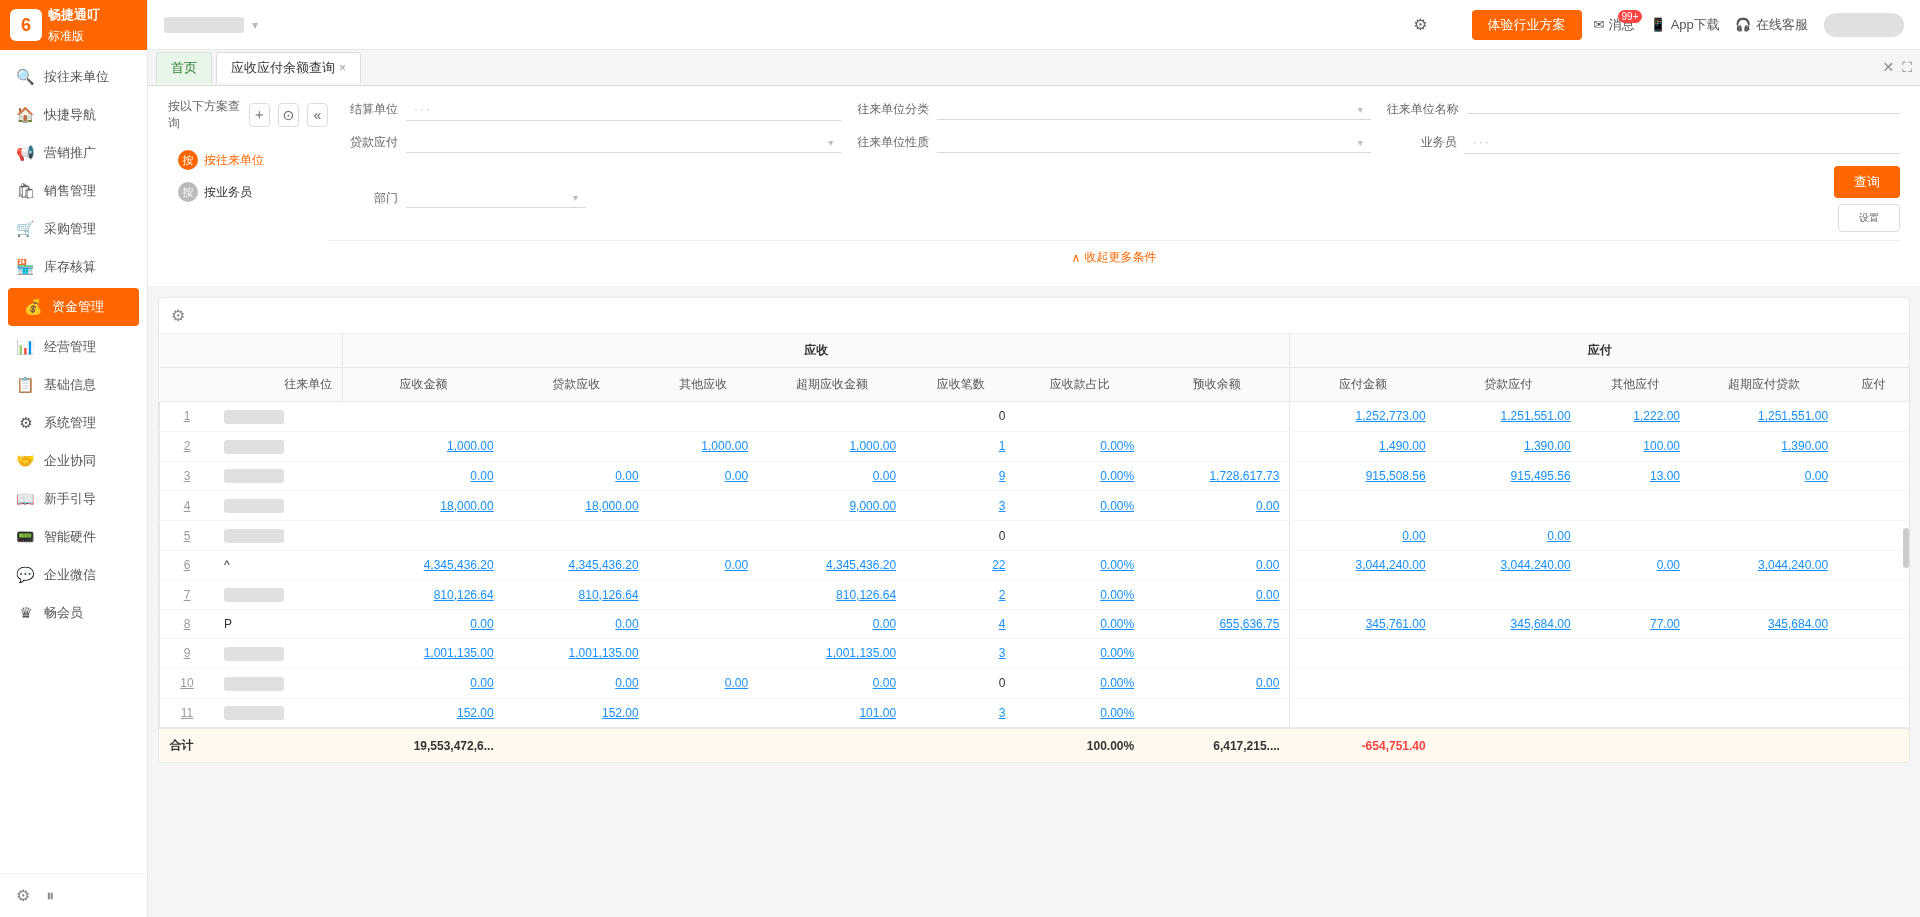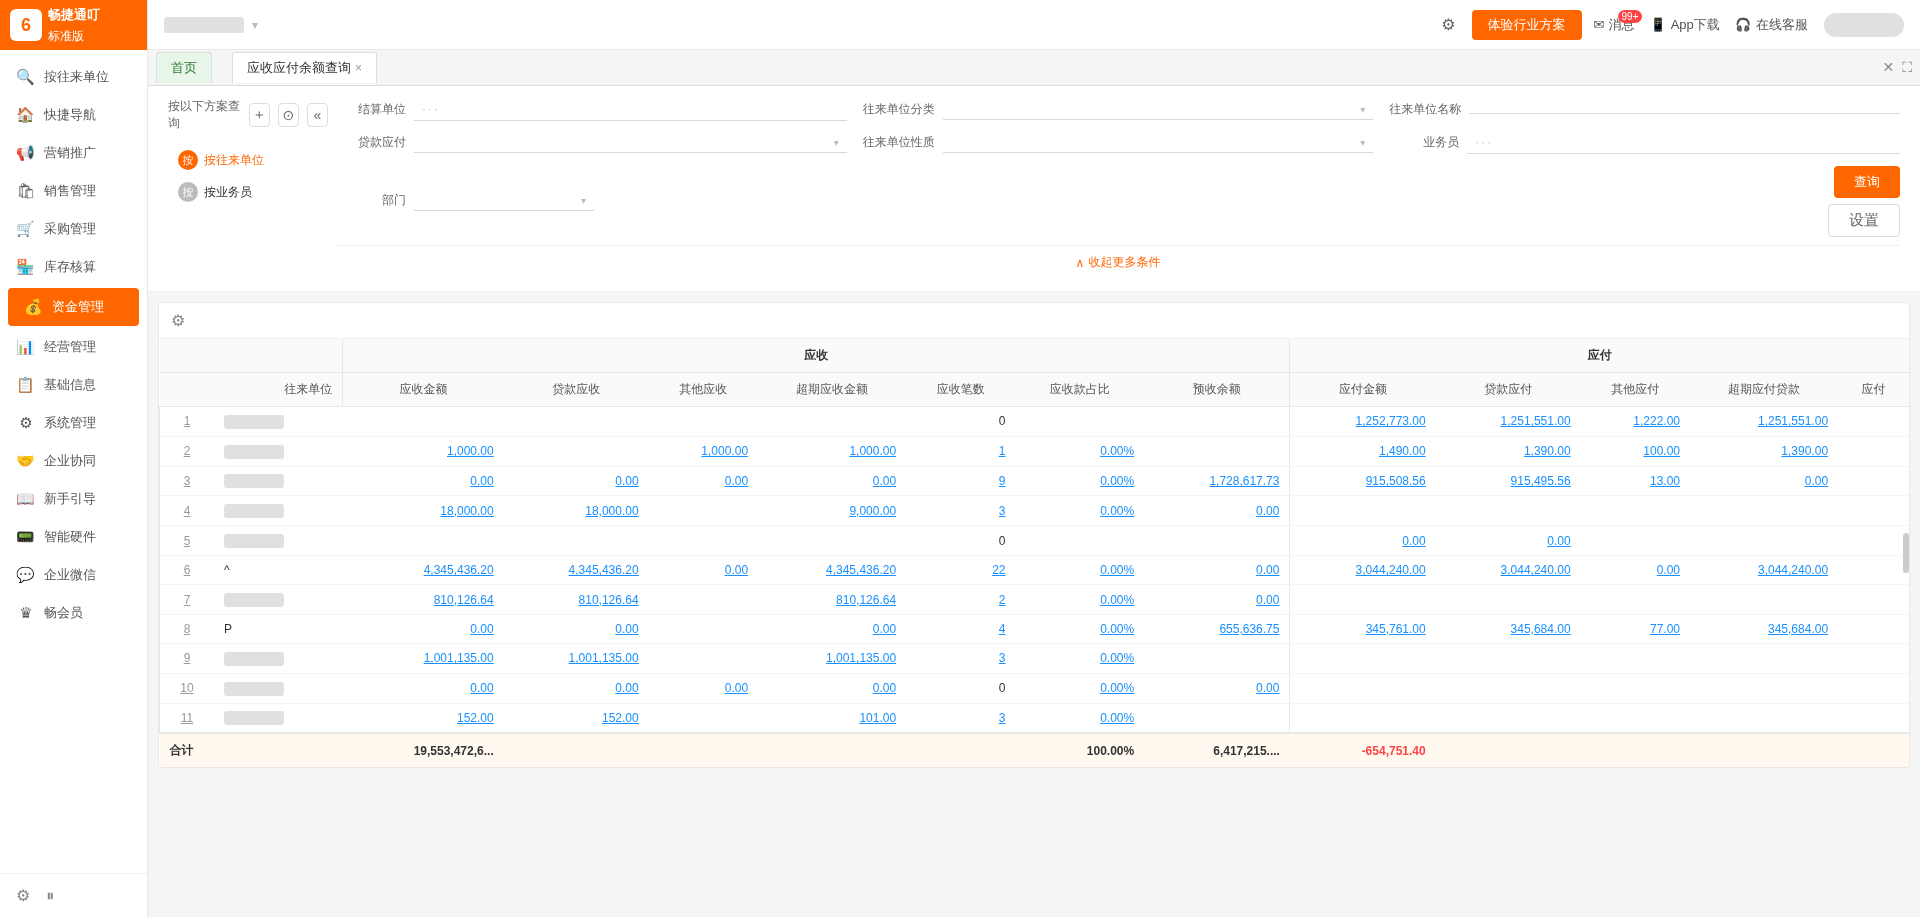--- a/index.html
+++ b/index.html
@@ -49,21 +49,21 @@
       flex: 1; display: flex; align-items: center; gap: 8px; color: #999; font-size: 12px;
     }
     .topbar-breadcrumb .blur-text {
       background: #e0e0e0; border-radius: 3px; color: transparent; font-size: 12px;
       min-width: 80px; height: 16px; display: inline-block;
     }
     .topbar-actions { display: flex; align-items: center; gap: 16px; }
     .topbar-gear { font-size: 16px; color: #666; cursor: pointer; }
     .topbar-btn {
       background: #ff6600; color: #fff; border: none; border-radius: 4px;
-      padding: 6px 16px; font-size: 13px; cursor: pointer;
+      padding: 6px 16px; font-size: 13px; cursor: pointer; margin-left: 28px;
     }
     .topbar-right { display: flex; align-items: center; gap: 16px; }
     .notif-badge { position: relative; display: inline-block; }
     .notif-badge .badge {
       position: absolute; top: -6px; right: -8px;
       background: #ff4444; color: #fff; font-size: 10px;
       border-radius: 8px; padding: 1px 4px; min-width: 18px; text-align: center;
     }
     .topbar-right-item { display: flex; align-items: center; gap: 4px; color: #555; font-size: 13px; cursor: pointer; }
     .user-avatar { width: 80px; height: 24px; background: #e0e0e0; border-radius: 12px; }
@@ -150,21 +150,21 @@
       color: #ff6600; font-size: 12px; cursor: pointer;
       justify-content: center; padding: 8px 0; border-top: 1px solid #f0f0f0; margin-top: 8px;
     }
 
     .query-btn {
       background: #ff6600; color: #fff; border: none; border-radius: 4px;
       padding: 7px 20px; font-size: 13px; cursor: pointer; white-space: nowrap;
     }
     .settings-btn {
       background: #fff; color: #666; border: 1px solid #ddd; border-radius: 4px;
-      padding: 6px 20px; font-size: 15px; cursor: pointer; white-space: nowrap;
+      padding: 6px 20px; font-size: 10px; cursor: pointer; white-space: nowrap;
     }
 
     
     .table-container {
       background: #fff; margin: 10px 10px 0;
       border: 1px solid #e8e8e8; border-radius: 4px; overflow: hidden;
     }
     .table-settings-row {
       padding: 8px 12px; border-bottom: 1px solid #f0f0f0;
     }
@@ -195,21 +195,21 @@
     tfoot tr td:first-child { text-align: left; }
     tfoot tr td:nth-child(2) { text-align: right; }
     .scrollbar-indicator {
       position: absolute; right: 0; top: 50%; width: 6px; height: 40px;
       background: #ccc; border-radius: 3px; transform: translateY(-50%);
     }
     .th-group {
       text-align: center; background: #fafafa;
     }
     .negative { color: #ff4444; }
-    .filter-main { display: flex; gap: 8px; }
+    .filter-main { display: flex; gap: 0; }
     .filter-content { flex: 1; }
     .filter-btn-col {
       display: flex; flex-direction: column; gap: 6px; justify-content: flex-start;
       padding-top: 2px; min-width: 80px; align-items: flex-end;
     }
   </style>
 </head>
 <body>
 
 <div class="sidebar">
@@ -311,21 +311,21 @@
       </div>
       <div class="topbar-right-item">
         <span>🎧</span>
         <span>在线客服</span>
       </div>
       <div class="user-avatar"></div>
     </div>
   </div>
 
   <div class="tabbar" id="tabbar">
-      <div style="display: flex; flex: 1 1 0%; gap: 16px;">
+      <div style="display: flex; flex: 1 1 0%;">
         <div class="tab home">
           <span>首页</span>
         </div>
         <div class="tab active">
           <span>应收应付余额查询</span>
           <span class="tab-close">×</span>
         </div>
       </div>
     <div class="tabbar-controls" style="margin-left:auto; display:flex; gap:8px;">
       <span class="tabbar-ctrl">✕</span>

